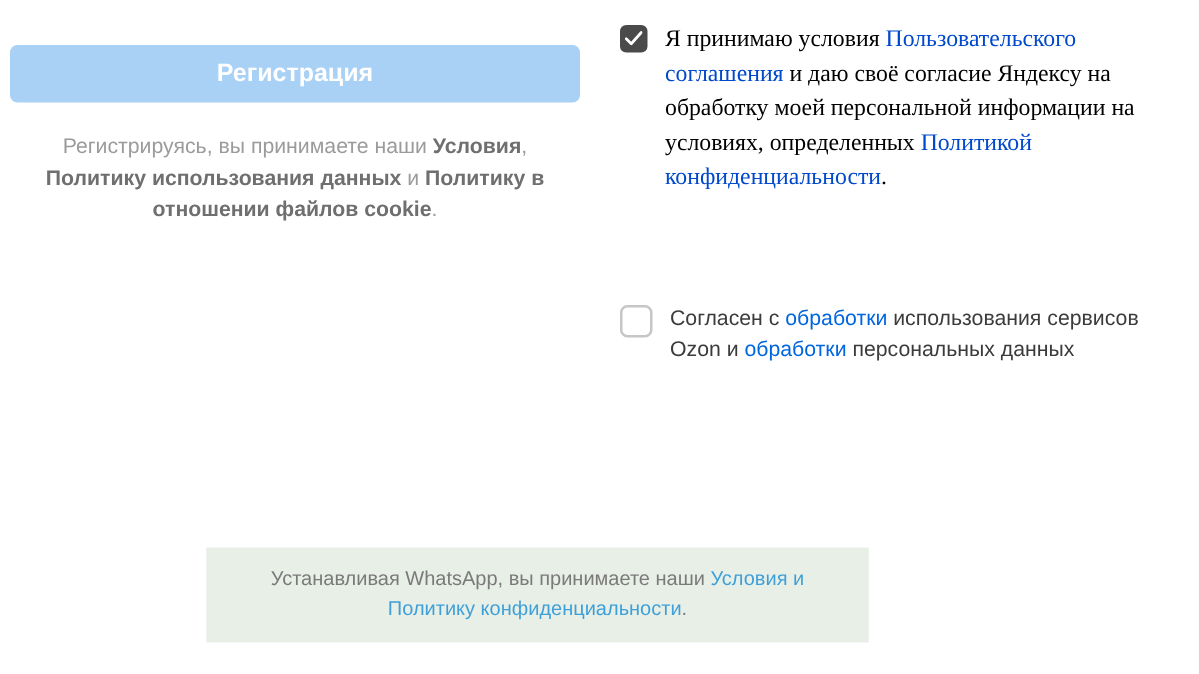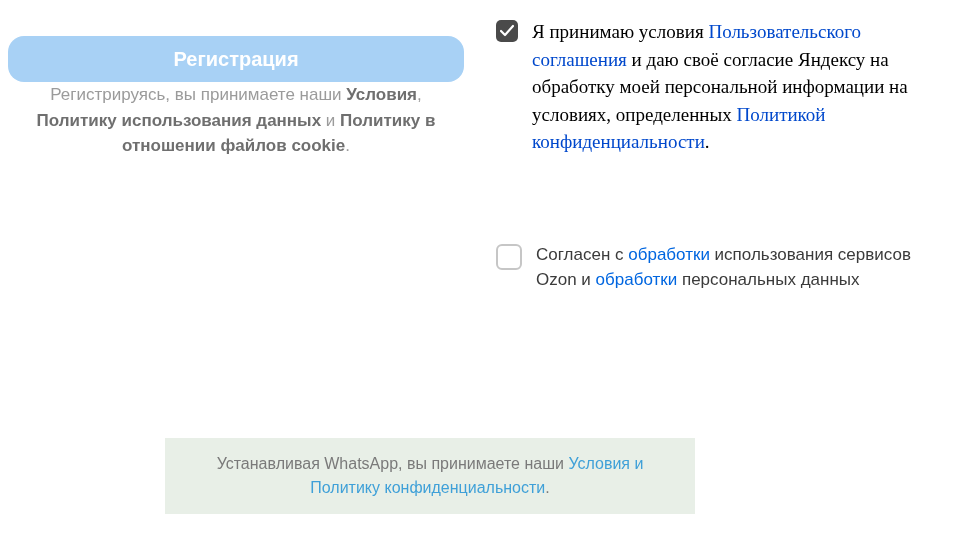--- a/index.html
+++ b/index.html
@@ -39,33 +39,34 @@
       margin-top: 22px;
       width: 460px;
       line-height: 1.45;
     }
     .terms-text a { color: #1a53ff; text-decoration: none; }
 
     .btn-lightblue {
       background: #a8d1f5;
       color: #fff;
       border: none;
-      border-radius: 16px;
+      border-radius: 6px;
       height: 46px;
       font-size: 20px;
       font-weight: 600;
       cursor: pointer;
       width: 456px;
       margin-top: 18px;
       text-align: center;
       line-height: 46px;
     }
     .reg-terms {
       color: #9b9b9b;
       font-size: 17px;
+      margin-top: 22px;
       width: 456px;
       text-align: center;
       line-height: 1.5;
     }
     .reg-terms .bold { color: #6f6f6f; font-weight: 600; }
 
     .consent-row {
       display: flex;
       align-items: flex-start;
       gap: 14px;

